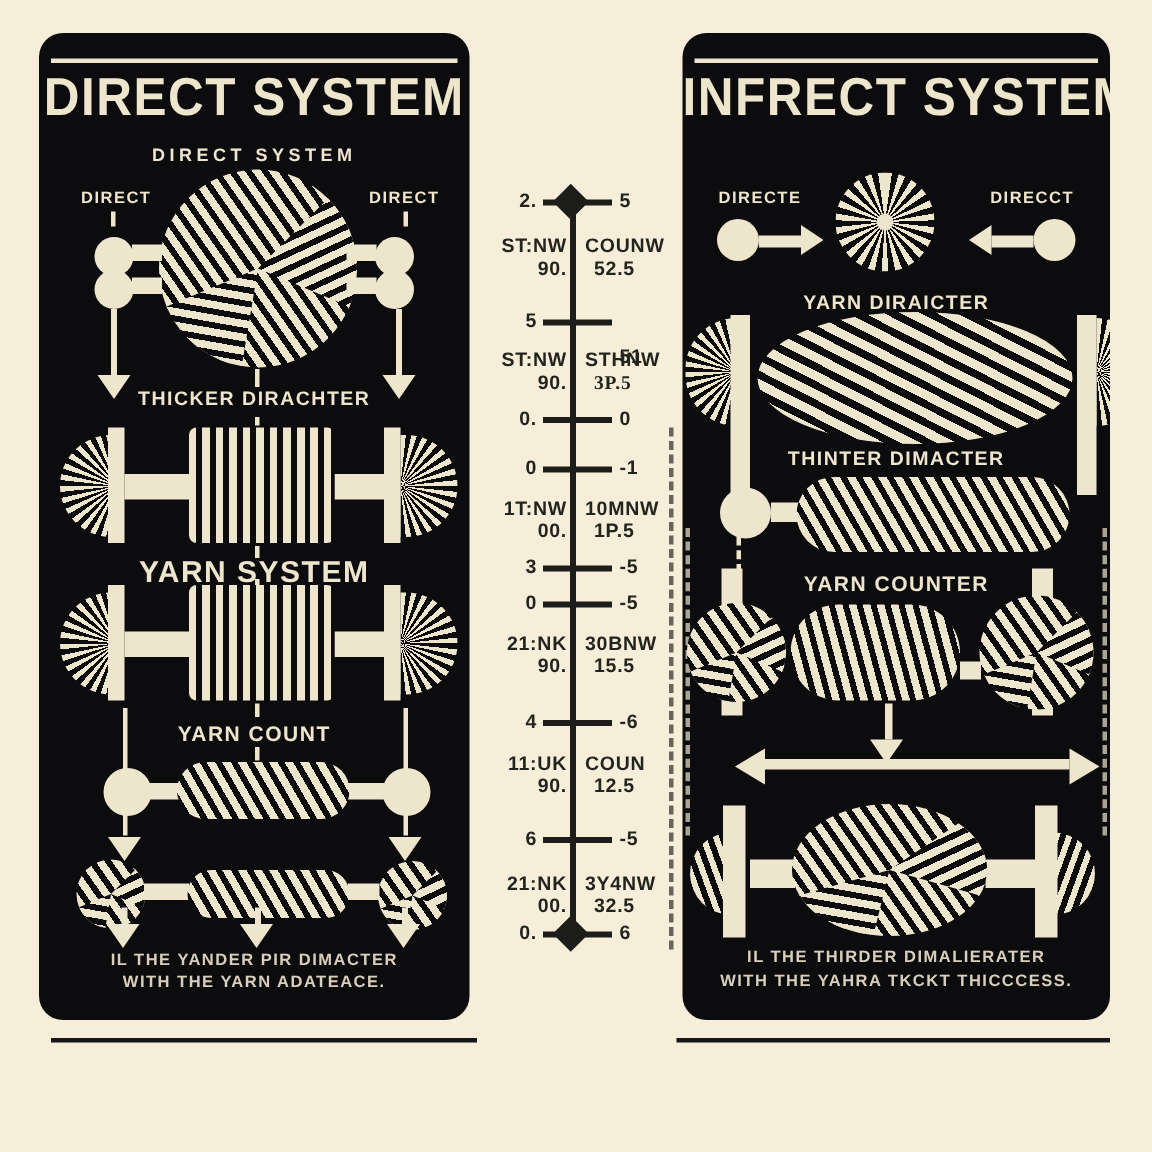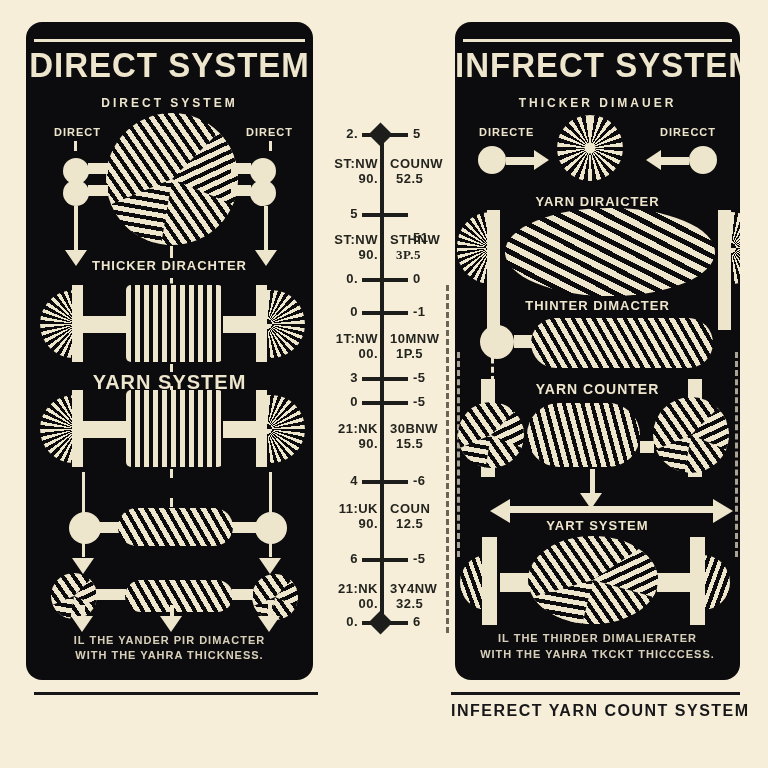--- a/index.html
+++ b/index.html
@@ -93,20 +93,21 @@
 
     <div class="fanL" style="left:14px;top:373px;width:38px;height:68px;"></div>
     <div class="fanR" style="left:241px;top:373px;width:38px;height:68px;"></div>
     <div class="vbar" style="left:46px;top:368px;width:11px;height:77px;"></div>
     <div class="vbar" style="left:230px;top:368px;width:11px;height:77px;"></div>
     <div class="hbar" style="left:57px;top:399px;width:43px;height:17px;"></div>
     <div class="hbar" style="left:197px;top:399px;width:33px;height:17px;"></div>
     <div class="coil" style="left:100px;top:368px;width:97px;height:77px;"></div>
 
     <div class="vdash" style="left:144px;top:447px;height:9px;"></div>
+    <div class="plbl pc" style="top:459px;font-size:14px;">YARN COUNT</div>
     <div class="vdash" style="left:144px;top:476px;height:9px;"></div>
 
     <div class="vbar" style="left:56px;top:450px;width:3px;height:85px;"></div>
     <div class="vbar" style="left:243px;top:450px;width:3px;height:85px;"></div>
     <div class="circ" style="left:43px;top:490px;width:32px;height:32px;"></div>
     <div class="circ" style="left:229px;top:490px;width:32px;height:32px;"></div>
     <div class="hbar" style="left:74px;top:500px;width:20px;height:11px;"></div>
     <div class="hbar" style="left:206px;top:500px;width:24px;height:11px;"></div>
     <div class="cap" style="left:92px;top:486px;width:115px;height:38px;"></div>
     <div class="ah-d" style="left:46px;top:536px;"></div>
@@ -119,21 +120,21 @@
     <div class="cap" style="left:99px;top:558px;width:108px;height:32px;"></div>
 
     <div class="vbar" style="left:55px;top:583px;width:4px;height:11px;"></div>
     <div class="vbar" style="left:144px;top:583px;width:4px;height:11px;"></div>
     <div class="vbar" style="left:242px;top:583px;width:4px;height:11px;"></div>
     <div class="ah-d" style="left:45px;top:594px;"></div>
     <div class="ah-d" style="left:134px;top:594px;"></div>
     <div class="ah-d" style="left:232px;top:594px;"></div>
 
     <div class="plbl pc pcap" style="top:612px;">IL THE YANDER PIR DIMACTER</div>
-    <div class="plbl pc pcap" style="top:627px;">WITH THE YAHRA THICKNESS.</div>
+    <div class="plbl pc pcap" style="top:627px;">WITH THE YARN ADATEACE.</div>
   </section>
 
   <div id="scale">
     <div class="sline" style="top:135px;height:492px;"></div>
   <div class="stick" style="top: 133px;"></div>
       <div class="sdiam" style="top: 126px;"></div>
       <div class="stxt" style="left: 0px; width: 38px; top: 126px; text-align: right;">2.</div>
       <div class="stxt" style="left: 93px; top: 126px;">5</div>
       <div class="stick" style="top: 213px;"></div>
       <div class="stxt" style="left: 0px; width: 38px; top: 206px; text-align: right;">5</div>
@@ -183,21 +184,20 @@
       <div class="stxt" style="left: 0px; width: 58px; top: 581px; text-align: right;">21:NK</div>
       <div class="stxt" style="left: 70px; top: 581px;">3Y4NW</div>
       <div class="stxt" style="left: 0px; width: 58px; top: 596px; text-align: right;">00.</div>
       <div class="stxt" style="left: 76px; top: 596px;">32.5</div>
     </div>
   <div class="vdash-dark" style="left:446px;top:285px;height:348px;"></div>
 
   <section class="panel" style="left:455px;top:22px;width:285px;height:658px;">
     <div class="abs cream" style="left:8px;right:8px;top:17px;height:3px;"></div>
     <div class="plbl pc ptitle" style="top:24px;">INFRECT SYSTEM</div>
-    <div class="plbl pc psub" style="top:74px;">THICKER DIMAUER</div>
 
     <div class="vdash" style="left:2px;top:330px;height:205px;opacity:.7;"></div>
     <div class="vdash" style="left:280px;top:330px;height:205px;opacity:.7;"></div>
 
     <div class="plbl" style="left:24px;top:104px;font-size:11px;">DIRECTE</div>
     <div class="plbl" style="right:24px;top:104px;font-size:11px;text-align:right;">DIRECCT</div>
 
     <div class="swirl" style="left:102px;top:93px;width:66px;height:66px;"></div>
     <div class="circ" style="left:23px;top:124px;width:28px;height:28px;"></div>
     <div class="hbar" style="left:51px;top:135px;width:28px;height:8px;"></div>
@@ -230,31 +230,29 @@
     <div class="hbar" style="left:185px;top:419px;width:14px;height:12px;"></div>
     <div class="cap2" style="left:72px;top:381px;width:113px;height:64px;"></div>
 
     <div class="vbar" style="left:135px;top:447px;width:5px;height:24px;"></div>
     <div class="ah-d" style="left:125px;top:471px;"></div>
 
     <div class="ah-lb" style="left:35px;top:477px;"></div>
     <div class="hbar" style="left:55px;top:484px;width:203px;height:7px;"></div>
     <div class="ah-rb" style="left:258px;top:477px;"></div>
 
-    <div class="plbl pc" style="top:496px;font-size:13px;">YART SYSTEM</div>
 
     <div class="hballL" style="left:5px;top:533px;width:33px;height:55px;"></div>
     <div class="hballR" style="left:242px;top:533px;width:33px;height:55px;"></div>
     <div class="vbar" style="left:27px;top:515px;width:15px;height:88px;"></div>
     <div class="vbar" style="left:235px;top:515px;width:15px;height:88px;"></div>
     <div class="hbar" style="left:45px;top:551px;width:30px;height:19px;"></div>
     <div class="hbar" style="left:202px;top:551px;width:33px;height:19px;"></div>
     <div class="ball" style="left:73px;top:514px;width:130px;height:88px;"></div>
 
     <div class="plbl pc pcap" style="top:626px;">WITH THE YAHRA TKCKT THICCCESS.</div>
     <div class="plbl pc pcap" style="top:610px;">IL THE THIRDER DIMALIERATER</div>
   </section>
 
   <div class="rule-dark" style="left:34px;top:692px;width:284px;height:3px;"></div>
   <div class="rule-dark" style="left:451px;top:692px;width:289px;height:3px;"></div>
-  <div class="footer-lbl" style="left:451px;top:702px;width:289px;">INFERECT YARN COUNT SYSTEM</div>
 
 </div>
 
 </body></html>

